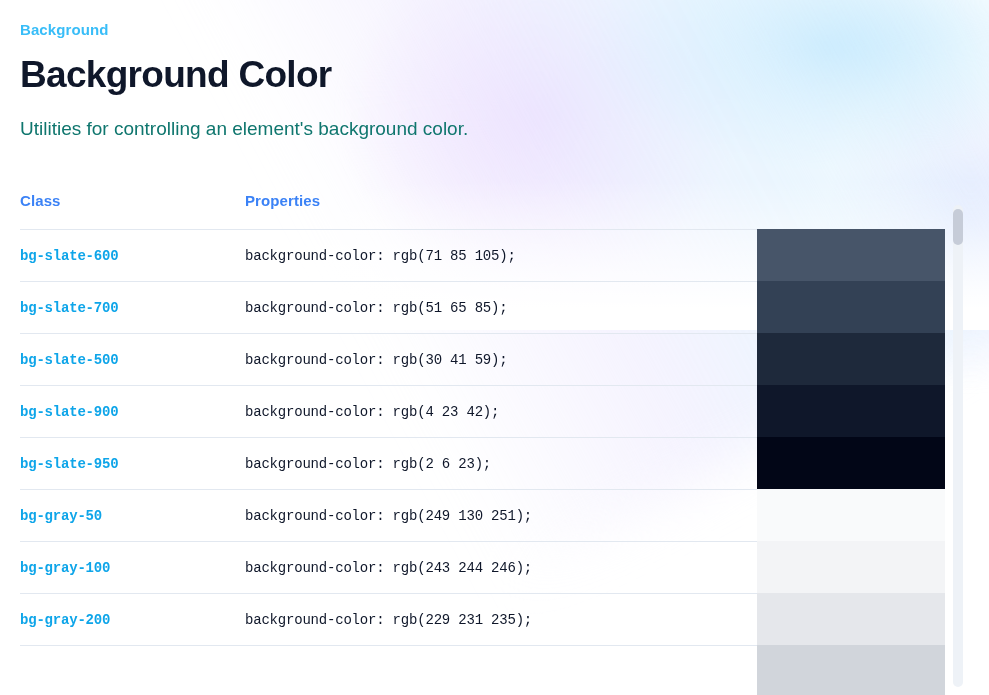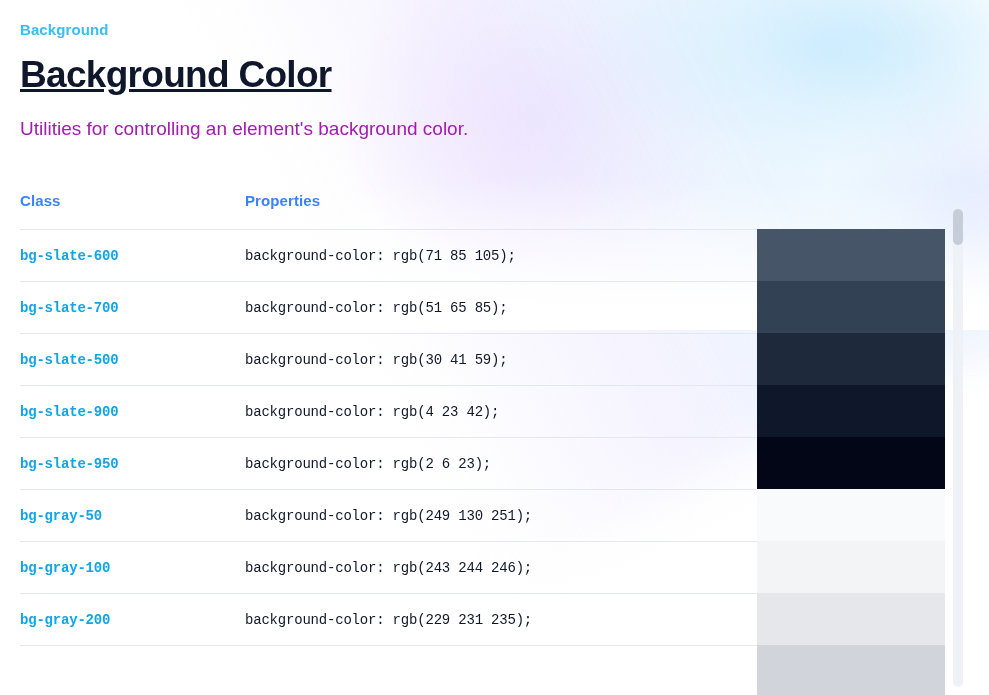--- a/index.html
+++ b/index.html
@@ -77,27 +77,26 @@
     line-height: 22px;
   }
 
   .page-title {
     font-size: 37px;
     line-height: 44px;
     font-weight: 800;
     letter-spacing: -0.7px;
     color: #0f172a;
     margin: 12px 0 0 0;
-    text-decoration: underline;
   }
 
   .page-desc {
     font-size: 19px;
     line-height: 28px;
-    color: #a21caf;
+    color: #0f766e;
     margin: 18px 0 12px 0;
     font-weight: 400;
   }
 
   
   .table-wrap {
     position: relative;
     z-index: 2;
     margin-top: 49px;
     width: 945px;

